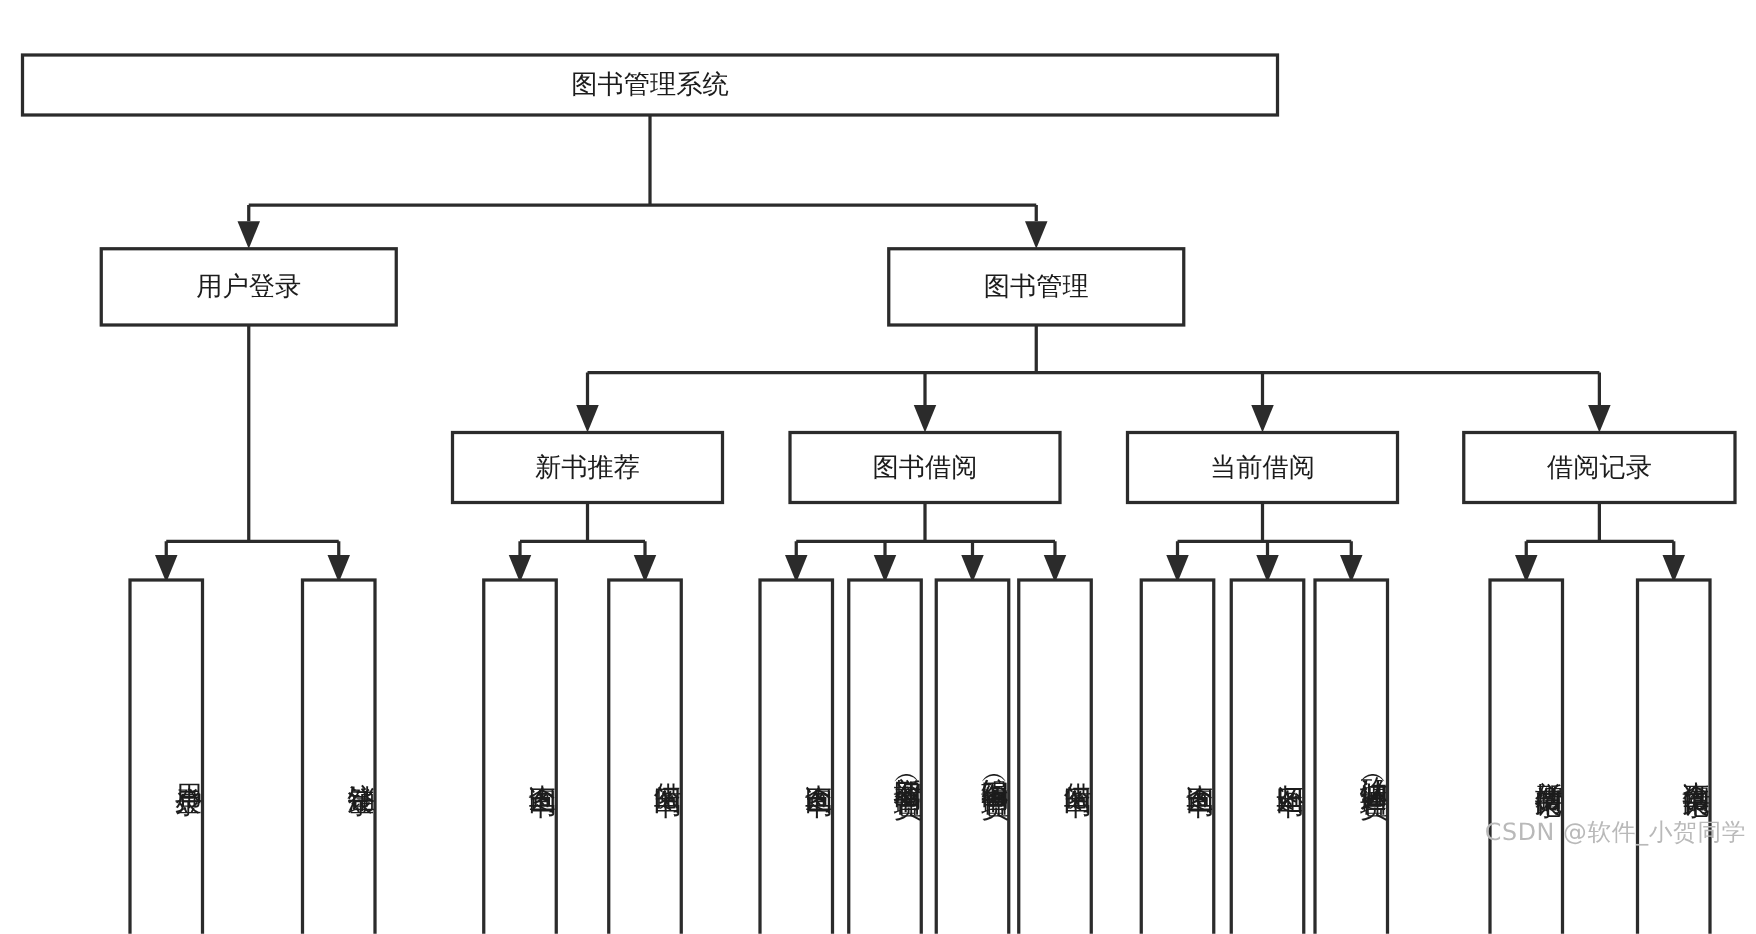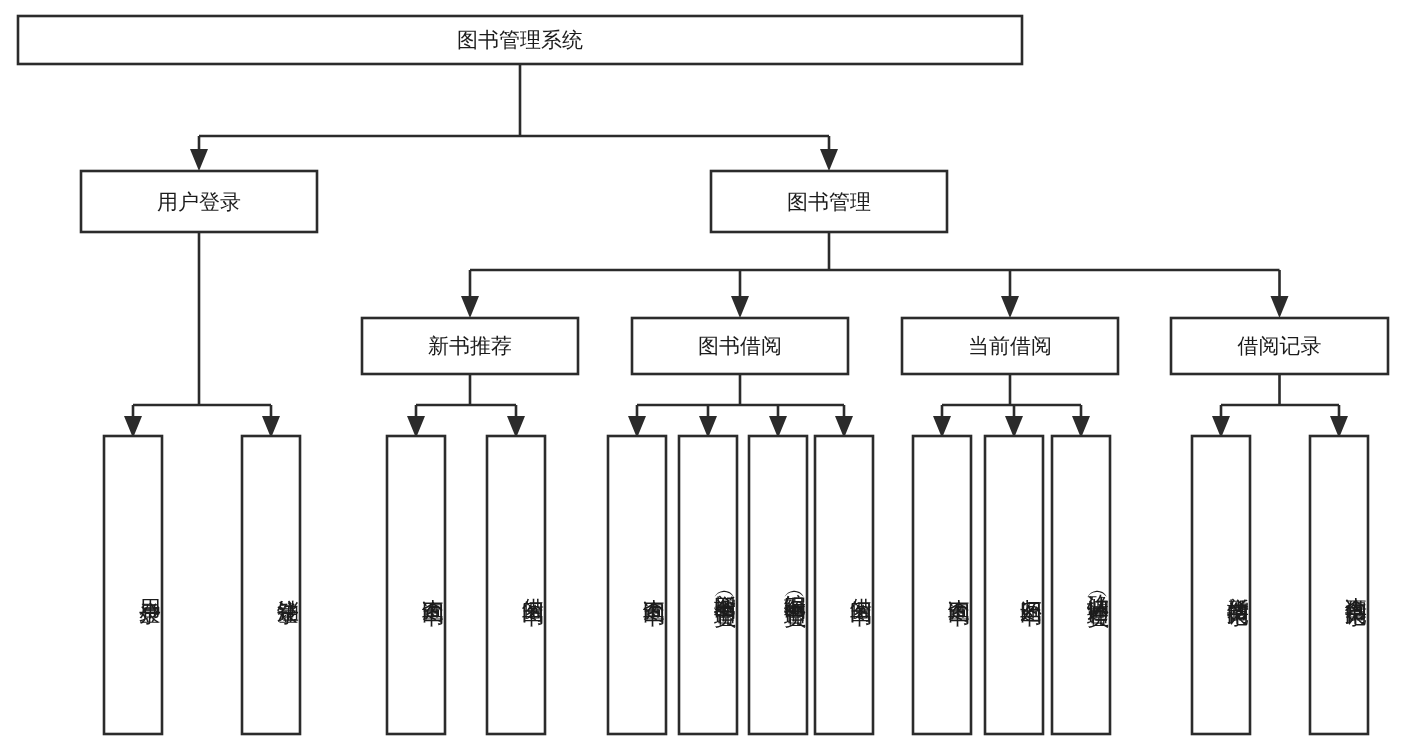--- a/index.html
+++ b/index.html
@@ -11,20 +11,21 @@
     width: 1405px;
     height: 747px;
     font-family: "DejaVu Sans", "Liberation Sans", sans-serif;
     overflow: hidden;
   }
   #diagram-root {
     position: relative;
     width: 1405px;
     height: 655px;
     background: #ffffff;
+    margin-top: 28px;
   }
   svg#flowchart {
     position: absolute;
     left: 0;
     top: 0;
     width: 1405px;
     height: 747px;
     display: block;
   }
   .node-box {
@@ -177,14 +178,15 @@
       <div class="leaf-label" style="left: 679px; top: 444px; width: 58px; height: 282px;">新增图书（管理员）</div>
       <div class="leaf-label" style="left: 749px; top: 444px; width: 58px; height: 282px;">编辑图书（管理员）</div>
       <div class="leaf-label" style="left: 815px; top: 444px; width: 58px; height: 282px;">借阅图书</div>
       <div class="leaf-label" style="left: 913px; top: 444px; width: 58px; height: 282px;">查询图书</div>
       <div class="leaf-label" style="left: 985px; top: 444px; width: 58px; height: 282px;">归还图书</div>
       <div class="leaf-label" style="left: 1052px; top: 444px; width: 58px; height: 282px;">确认归还（管理员）</div>
       <div class="leaf-label" style="left: 1192px; top: 444px; width: 58px; height: 282px;">新增借阅记录</div>
       <div class="leaf-label" style="left: 1310px; top: 444px; width: 58px; height: 282px;">查询借阅记录</div>
     </div>
 
+  <div class="watermark">CSDN @软件_小贺同学</div>
 
 </div>
 
 </body></html>

